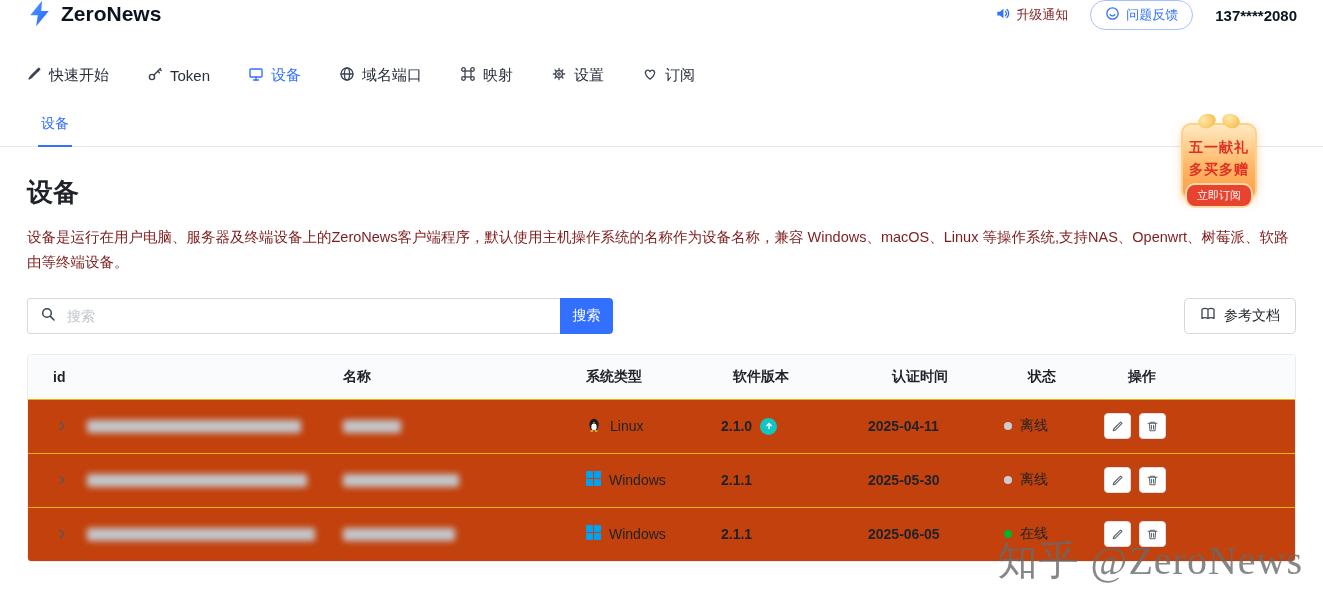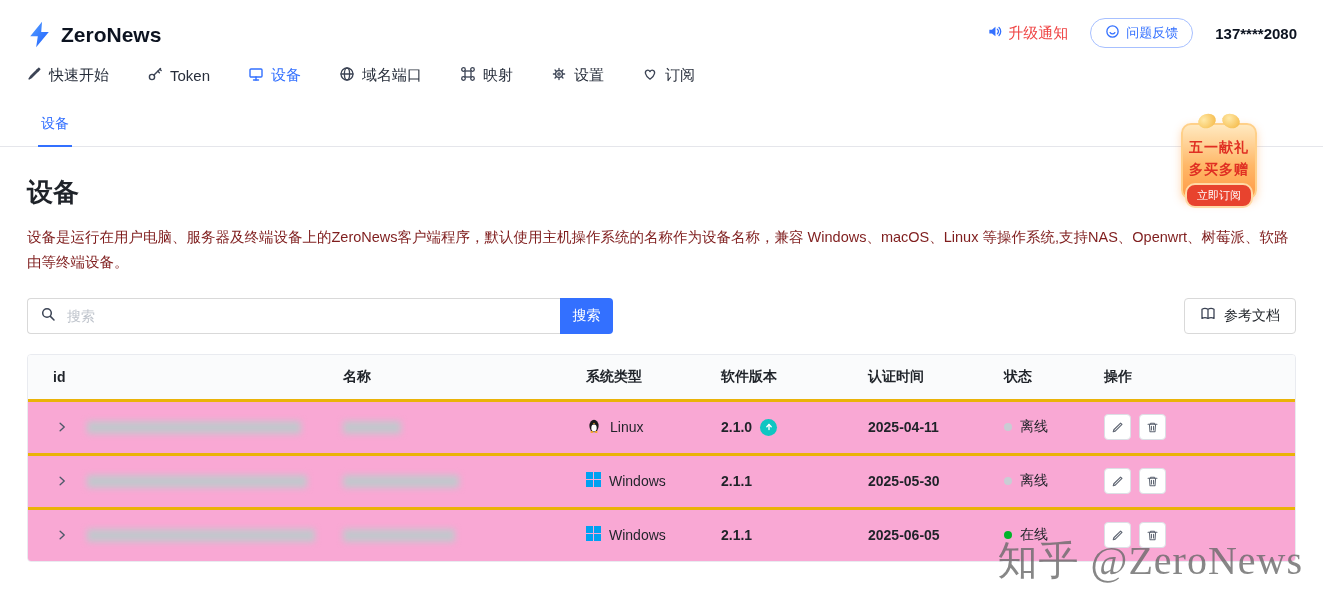--- a/index.html
+++ b/index.html
@@ -3,25 +3,25 @@
 <meta charset="utf-8">
 <style>
   * { box-sizing: border-box; }
   html,body { margin:0; padding:0; }
   body {
     width:1323px; height:614px; overflow:hidden; position:relative;
     background:#fff; color:#1f2329;
     font-family:"Liberation Sans","DejaVu Sans",sans-serif;
   }
   
-  .topbar { height:48px; display:flex; align-items:flex-end; justify-content:space-between; padding:0 26px; }
+  .topbar { height:48px; display:flex; align-items:flex-start; justify-content:space-between; padding:0 26px; }
   .brand { display:flex; align-items:center; gap:8px; font-size:21px; font-weight:800; color:#0c1320; }
   .brand svg { display:block; }
   .top-right { display:flex; align-items:center; gap:22px; }
-  .upgrade-link { display:flex; align-items:center; gap:6px; color:#ef4444; font-size:15px; cursor:pointer; }
+  .upgrade-link { display:flex; align-items:center; gap:6px; color:#7f1d1d; font-size:13px; cursor:pointer; }
   .feedback-pill { display:flex; align-items:center; gap:6px; color:#3370ff; font-size:13px;
     border:1px solid #a7c0ff; border-radius:999px; padding:5px 14px; background:#fff; cursor:pointer; }
   .account { font-size:15px; font-weight:700; color:#0c1320; }
 
   
   .mainnav { display:flex; align-items:center; gap:38px; padding:18px 26px 18px; }
   .nav-item { display:flex; align-items:center; gap:7px; font-size:15px; color:#272e3b; cursor:pointer; }
   .nav-item svg { color:#3b4354; }
   .nav-item.active, .nav-item.active svg { color:#3370ff; }
 
@@ -43,32 +43,32 @@
     font-family:inherit; }
   .search-box input::placeholder { color:#bfc4cc; }
   .search-btn { width:53px; height:36px; background:#3370ff; color:#fff; border:none;
     border-radius:0 4px 4px 0; font-size:14px; cursor:pointer; font-family:inherit; }
   .docs-btn { height:36px; border:1px solid #d9d9d9; border-radius:4px; background:#fff;
     display:flex; align-items:center; gap:8px; padding:0 15px; font-size:14px; color:#1f2329;
     cursor:pointer; font-family:inherit; }
 
   
   .table { margin-top:20px; border:1px solid #e9ebf0; border-radius:4px; overflow:hidden; background:#fff; }
-  .trow { display:flex; align-items:center; height:54px; border-top:3px solid #eab308; background:#f9a8d4; }
+  .trow { display:flex; align-items:center; height:54px; border-top:1px solid #eab308; background:#c2410c; }
   .trow.thead { height:44px; background:#fafbfc; border-top:none; font-weight:700; font-size:14px; }
   .cell { flex:none; display:flex; align-items:center; font-size:14px; }
   .c-id { width:315px; padding-left:25px; gap:16px; }
   .c-name { width:243px; }
   .c-os { width:135px; gap:8px; }
   .c-ver { width:147px; gap:8px; font-weight:600; }
   .c-auth { width:136px; font-weight:600; }
   .c-status { width:100px; gap:8px; }
   .c-ops { flex:1; gap:8px; }
   .thead .cell { font-weight:700; }
-  .thead .c-ver, .thead .c-auth { font-weight:700; }
+  .thead .c-ver, .thead .c-auth { font-weight:700;margin-left:12px; }
 
   .chevron-btn { width:18px; height:18px; border:none; background:none; padding:0; color:#4e5969;
     display:flex; align-items:center; justify-content:center; cursor:pointer; }
   .blur-strip { height:13px; border-radius:2px; background:#c3c7cd; filter:blur(3px); }
   .w220 { width:214px; } .w222 { width:220px; } .w228 { width:228px; }
   .n58 { width:58px; } .n116 { width:116px; } .n112 { width:112px; }
 
   .badge-up { width:17px; height:17px; border-radius:50%; background:#0fc6c2; display:flex;
     align-items:center; justify-content:center; cursor:pointer; }
   .dot { width:8px; height:8px; border-radius:50%; }

